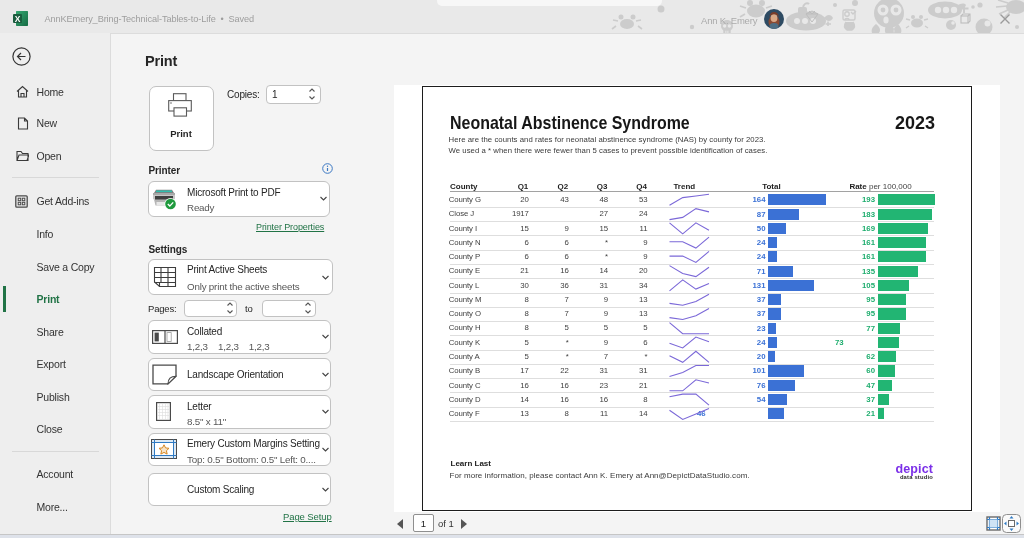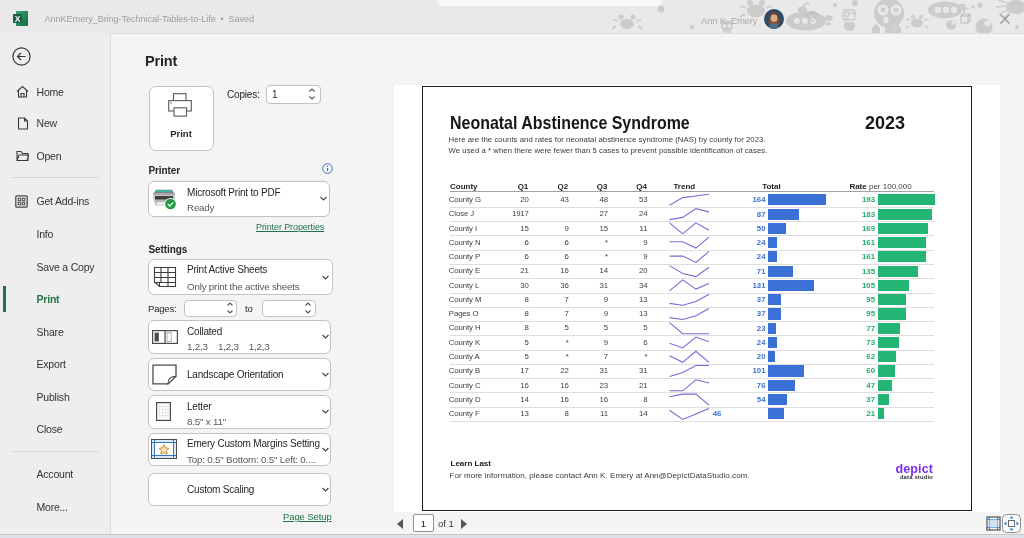--- a/index.html
+++ b/index.html
@@ -280,21 +280,21 @@
   </svg>
 <div class="ctrl" style="left:147.5px;top:472.5px;width:183.5px;height:33.5px"></div>
 <div class="lbl" style="left:187px;top:481.75px">Custom Scaling</div>
 <svg class="chev" style="left:321px;top:484.75px" viewBox="0 0 9 9">
     <path d="M1.5 3L4.5 6L7.5 3" fill="none" stroke="#444" stroke-width="1.1"></path>
   </svg>
 <div class="grnlink" style="left:283px;top:510px;font-size:9.5px">Page Setup</div>
 <div class="abs" style="left:394px;top:85px;width:606px;height:427px;background:#fff"></div>
 <div class="abs" style="left:422px;top:86px;width:549.5px;height:425px;background:#fff;border:1.6px solid #1c1c1c"></div>
 <div class="abs" style="left:450px;top:112px;font-size:19px;font-weight:bold;color:#171717;transform:scaleX(0.84);transform-origin:left center;white-space:nowrap">Neonatal Abstinence Syndrome</div>
-<div class="abs" style="left:835px;top:113px;width:100px;text-align:center;font-size:18px;font-weight:bold;color:#171717">2023</div>
+<div class="abs" style="left:835px;top:113px;width:100px;text-align:right;font-size:18px;font-weight:bold;color:#171717">2023</div>
 <div class="abs" style="left:448.5px;top:135.3px;font-size:7.75px;color:#3a3a3a;letter-spacing:0.05px">Here are the counts and rates for neonatal abstinence syndrome (NAS) by county for 2023.</div>
 <div class="abs" style="left:448.5px;top:145.6px;font-size:7.75px;color:#3a3a3a;letter-spacing:0.05px">We used a * when there were fewer than 5 cases to prevent possible identification of cases.</div>
 <div class="th" style="left:450.0px;top:181.5px;text-align:left;width:60px">County</div>
 <div class="th" style="left:488.29999999999995px;top:181.5px;width:40px;text-align:right">Q1</div>
 <div class="th" style="left:528.2px;top:181.5px;width:40px;text-align:right">Q2</div>
 <div class="th" style="left:567.5px;top:181.5px;width:40px;text-align:right">Q3</div>
 <div class="th" style="left:606.9px;top:181.5px;width:40px;text-align:right">Q4</div>
 <div class="th" style="left:654.3px;top:181.5px;width:60px;text-align:center">Trend</div>
 <div class="th" style="left:741.4px;top:181.5px;width:60px;text-align:center">Total</div>
 <div class="th" style="left:849.4px;top:181.5px;width:120px;text-align:left">Rate <span class="thn">per 100,000</span></div>
@@ -372,21 +372,21 @@
 <div class="td" style="left:448.8px;top:294.9px;width:70px;text-align:left">County M</div>
 <div class="td" style="left:488.79999999999995px;top:294.9px;width:40px;text-align:right">8</div>
 <div class="td" style="left:528.7px;top:294.9px;width:40px;text-align:right">7</div>
 <div class="td" style="left:568.0px;top:294.9px;width:40px;text-align:right">9</div>
 <div class="td" style="left:607.4px;top:294.9px;width:40px;text-align:right">13</div>
 <div class="tb" style="left:725.5px;top:295.1px;width:40px;text-align:right">37</div>
 <div style="position:absolute;left:768.3px;top:294.1px;width:13.0px;height:11.2px;background:#3b71d5"></div>
 <div class="tg" style="left:835px;top:295.1px;width:40px;text-align:right">95</div>
 <div style="position:absolute;left:877.5px;top:294.1px;width:28.3px;height:11.2px;background:#22b573"></div>
 <div style="position:absolute;left:450.0px;top:306.8px;width:484.0px;height:1px;background:#dedede"></div>
-<div class="td" style="left:448.8px;top:309.2px;width:70px;text-align:left">Pages O</div>
+<div class="td" style="left:448.8px;top:309.2px;width:70px;text-align:left">County O</div>
 <div class="td" style="left:488.79999999999995px;top:309.2px;width:40px;text-align:right">8</div>
 <div class="td" style="left:528.7px;top:309.2px;width:40px;text-align:right">7</div>
 <div class="td" style="left:568.0px;top:309.2px;width:40px;text-align:right">9</div>
 <div class="td" style="left:607.4px;top:309.2px;width:40px;text-align:right">13</div>
 <div class="tb" style="left:725.5px;top:309.4px;width:40px;text-align:right">37</div>
 <div style="position:absolute;left:768.3px;top:308.4px;width:13.0px;height:11.2px;background:#3b71d5"></div>
 <div class="tg" style="left:835px;top:309.4px;width:40px;text-align:right">95</div>
 <div style="position:absolute;left:877.5px;top:308.4px;width:28.3px;height:11.2px;background:#22b573"></div>
 <div style="position:absolute;left:450.0px;top:321.1px;width:484.0px;height:1px;background:#dedede"></div>
 <div class="td" style="left:448.8px;top:323.4px;width:70px;text-align:left">County H</div>
@@ -399,21 +399,21 @@
 <div class="tg" style="left:835px;top:323.6px;width:40px;text-align:right">77</div>
 <div style="position:absolute;left:877.5px;top:322.6px;width:22.9px;height:11.2px;background:#22b573"></div>
 <div style="position:absolute;left:450.0px;top:335.3px;width:484.0px;height:1px;background:#dedede"></div>
 <div class="td" style="left:448.8px;top:337.7px;width:70px;text-align:left">County K</div>
 <div class="td" style="left:488.79999999999995px;top:337.7px;width:40px;text-align:right">5</div>
 <div class="td" style="left:528.7px;top:337.7px;width:40px;text-align:right">*</div>
 <div class="td" style="left:568.0px;top:337.7px;width:40px;text-align:right">9</div>
 <div class="td" style="left:607.4px;top:337.7px;width:40px;text-align:right">6</div>
 <div class="tb" style="left:725.5px;top:337.9px;width:40px;text-align:right">24</div>
 <div style="position:absolute;left:768.3px;top:336.9px;width:8.4px;height:11.2px;background:#3b71d5"></div>
-<div class="tg" style="left:835px;top:337.9px;width:40px;text-align:right">73</div>
+<div class="tg" style="left:835px;top:337.9px;width:40px;text-align:left">73</div>
 <div style="position:absolute;left:877.5px;top:336.9px;width:21.7px;height:11.2px;background:#22b573"></div>
 <div style="position:absolute;left:450.0px;top:349.6px;width:484.0px;height:1px;background:#dedede"></div>
 <div class="td" style="left:448.8px;top:352.0px;width:70px;text-align:left">County A</div>
 <div class="td" style="left:488.79999999999995px;top:352.0px;width:40px;text-align:right">5</div>
 <div class="td" style="left:528.7px;top:352.0px;width:40px;text-align:right">*</div>
 <div class="td" style="left:568.0px;top:352.0px;width:40px;text-align:right">7</div>
 <div class="td" style="left:607.4px;top:352.0px;width:40px;text-align:right">*</div>
 <div class="tb" style="left:725.5px;top:352.2px;width:40px;text-align:right">20</div>
 <div style="position:absolute;left:768.3px;top:351.2px;width:6.3px;height:11.2px;background:#3b71d5"></div>
 <div class="tg" style="left:835px;top:352.2px;width:40px;text-align:right">62</div>
@@ -447,21 +447,21 @@
 <div class="tb" style="left:725.5px;top:395.0px;width:40px;text-align:right">54</div>
 <div style="position:absolute;left:768.3px;top:394.0px;width:18.9px;height:11.2px;background:#3b71d5"></div>
 <div class="tg" style="left:835px;top:395.0px;width:40px;text-align:right">37</div>
 <div style="position:absolute;left:877.5px;top:394.0px;width:11.0px;height:11.2px;background:#22b573"></div>
 <div style="position:absolute;left:450.0px;top:406.7px;width:484.0px;height:1px;background:#dedede"></div>
 <div class="td" style="left:448.8px;top:409.1px;width:70px;text-align:left">County F</div>
 <div class="td" style="left:488.79999999999995px;top:409.1px;width:40px;text-align:right">13</div>
 <div class="td" style="left:528.7px;top:409.1px;width:40px;text-align:right">8</div>
 <div class="td" style="left:568.0px;top:409.1px;width:40px;text-align:right">11</div>
 <div class="td" style="left:607.4px;top:409.1px;width:40px;text-align:right">14</div>
-<div class="tb" style="left:697px;top:409.2px;width:40px;text-align:center">46</div>
+<div class="tb" style="left:697px;top:409.2px;width:40px;text-align:left">46</div>
 <div style="position:absolute;left:768.3px;top:408.2px;width:16.1px;height:11.2px;background:#3b71d5"></div>
 <div class="tg" style="left:835px;top:409.2px;width:40px;text-align:right">21</div>
 <div style="position:absolute;left:877.5px;top:408.2px;width:6.3px;height:11.2px;background:#22b573"></div>
 <div style="position:absolute;left:450.0px;top:421.0px;width:484.0px;height:1px;background:#dedede"></div>
 <svg style="position:absolute;left:0;top:0;width:1024px;height:538px;pointer-events:none" viewBox="0 0 1024 538">
     <polyline points="669.5,205.3 682.7,197.6 695.9,196.0 709.0,194.3" fill="none" stroke="#7b68d8" stroke-width="1.1"></polyline>
     <polyline points="669.5,219.6 682.7,217.4 695.9,208.6 709.0,211.9" fill="none" stroke="#7b68d8" stroke-width="1.1"></polyline>
     <polyline points="669.5,222.8 682.7,233.8 695.9,222.8 709.0,230.2" fill="none" stroke="#7b68d8" stroke-width="1.1"></polyline>
     <polyline points="669.5,241.8 682.7,241.8 695.9,248.1 709.0,237.1" fill="none" stroke="#7b68d8" stroke-width="1.1"></polyline>
     <polyline points="669.5,256.1 682.7,256.1 695.9,262.4 709.0,251.4" fill="none" stroke="#7b68d8" stroke-width="1.1"></polyline>

